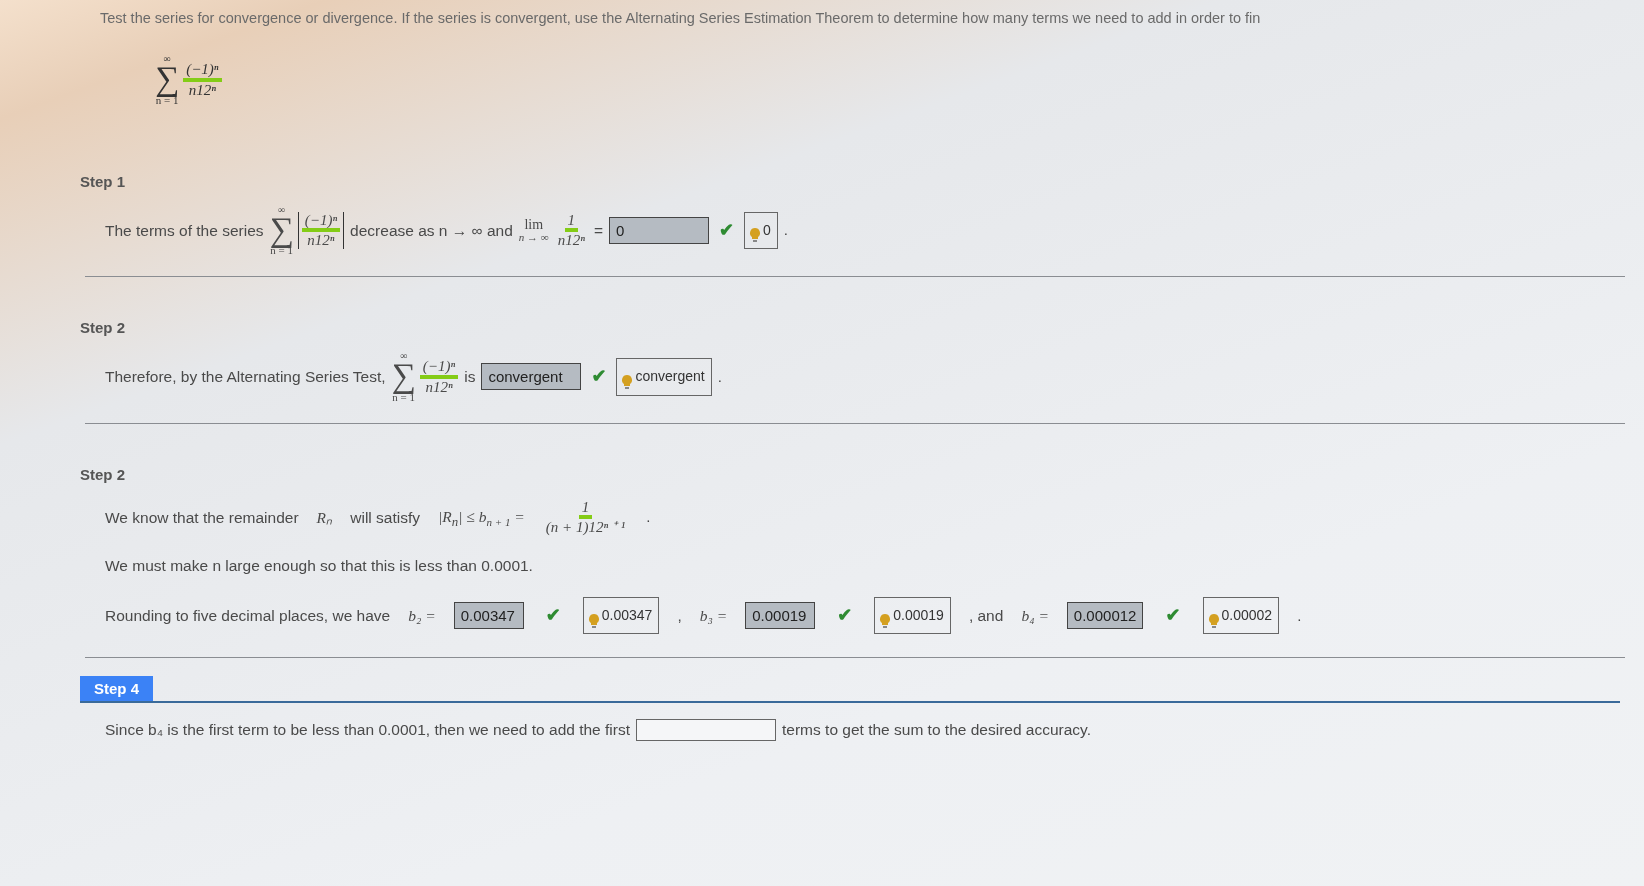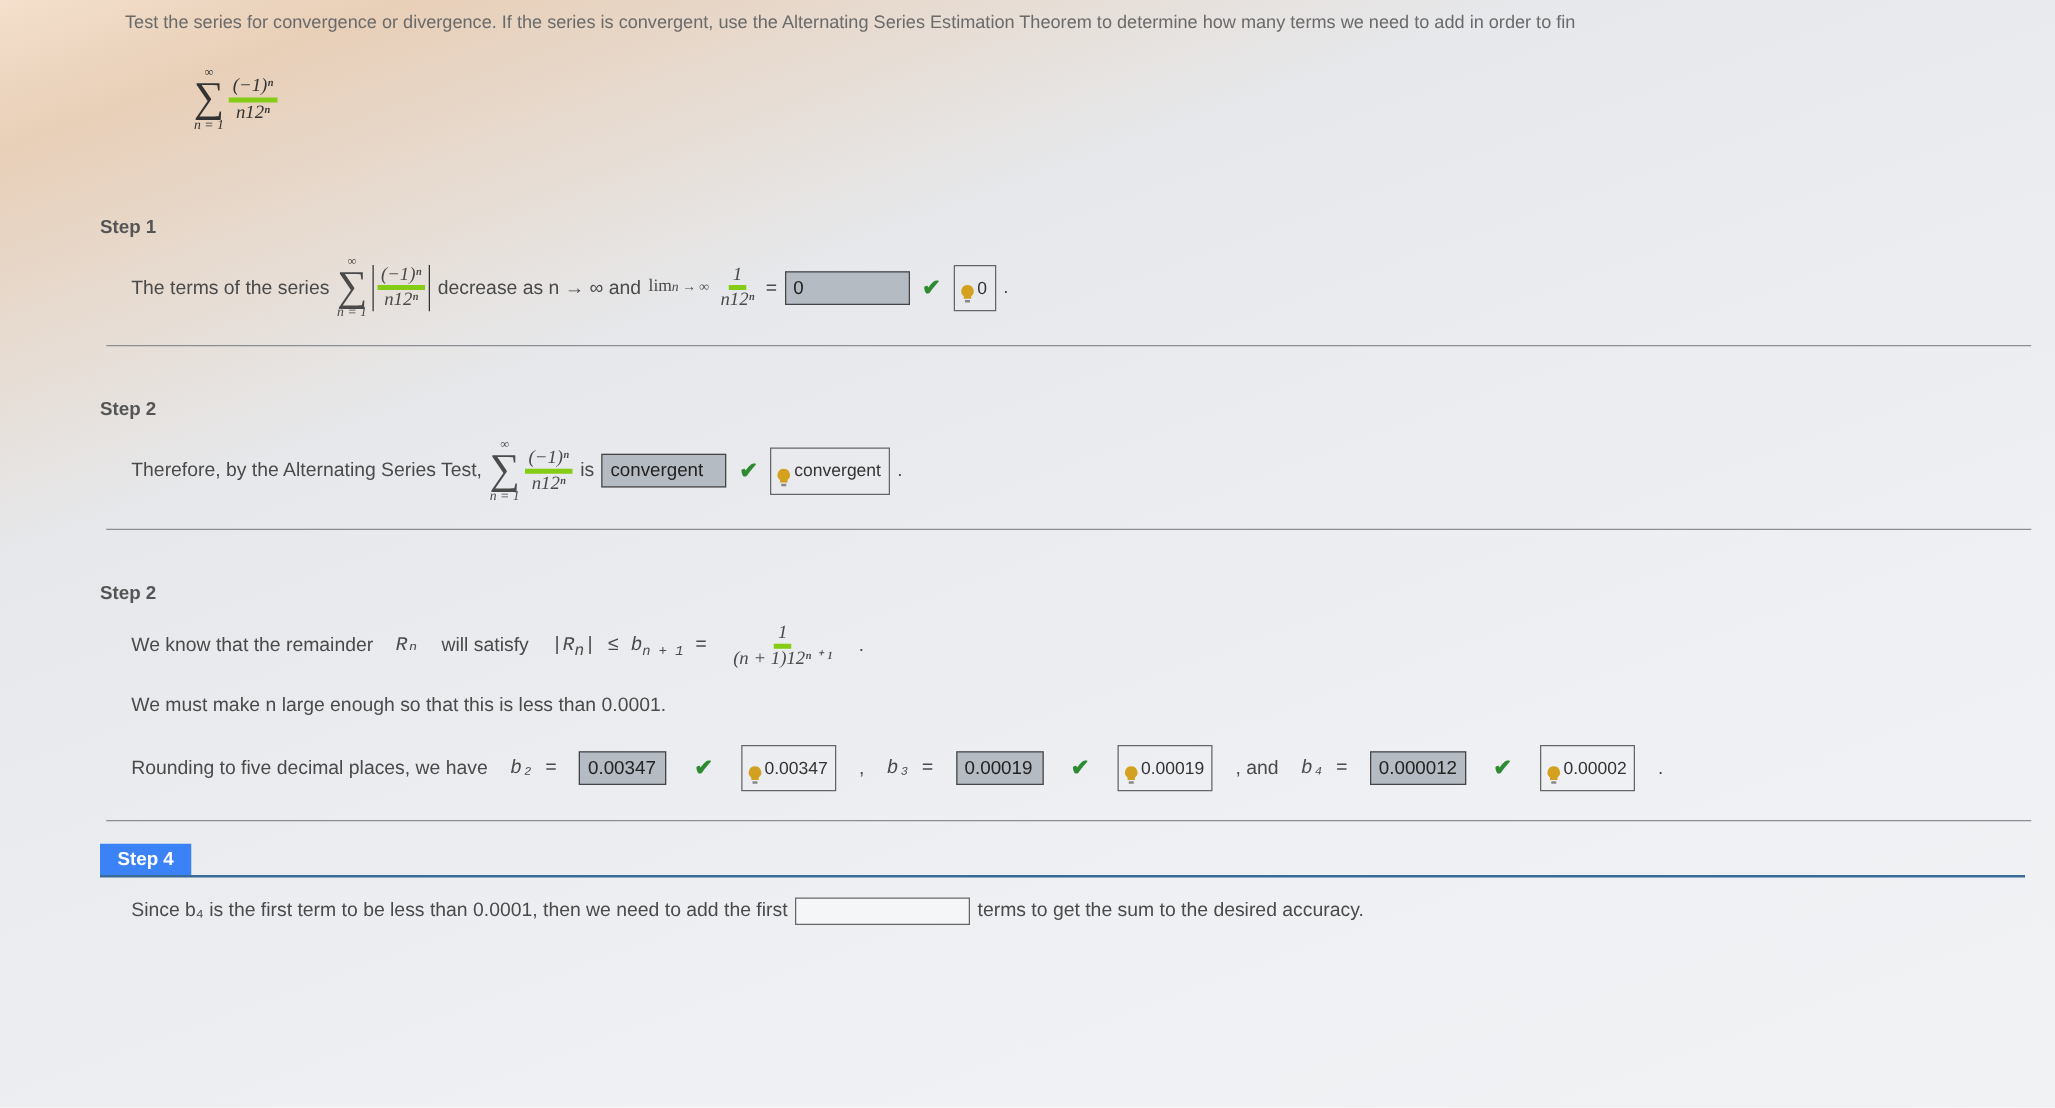--- a/index.html
+++ b/index.html
@@ -105,28 +105,28 @@
     border-top: 2px solid #3a6a9a;
     margin: 0 0 8px -20px;
     width: 1540px;
   }
 
   
   .sigma-frac { display:inline-flex; align-items:center; gap:4px; vertical-align:middle; font-family: 'Times New Roman', serif;}
   .sigma { display:inline-flex; flex-direction:column; align-items:center; line-height:1; font-family: 'Times New Roman', serif;}
   .sigma .top { font-size:10px; }
   .sigma .sym { font-size:34px; line-height:0.9;}
-  .sigma .bot { font-size:11px; font-style: italic;}
+  .sigma .bot { font-size:11px; }
   .frac { display:inline-flex; flex-direction:column; align-items:center; line-height:1.1; font-style:italic; font-family:'Times New Roman', serif; font-size:15px;}
   .frac .num { border-bottom:4px solid #84cc16; padding:0 3px;}
   .frac .den { padding:0 3px;}
   .abs { border-left:1.5px solid #333; border-right:1.5px solid #333; padding:0 3px; display:inline-flex; align-items:center;}
-  .mathit { font-family:Liberation Mono, monospace; font-style:italic; }
+  .mathit { font-family:Liberation Serif, serif; font-style:italic; }
   .sub { font-size:11px; vertical-align: sub;}
-  .lim { display:inline-flex; flex-direction:row; align-items:center; line-height:1; font-family:'Times New Roman',serif; font-size:14px;}
+  .lim { display:inline-flex; flex-direction:column; align-items:center; line-height:1; font-family:'Times New Roman',serif; font-size:14px;}
   .lim .b { font-size:11px; font-style:italic;}
   .period { font-size:15px; color:#444;}
 </style>
 </head>
 <body>
 
 <div class="content">
 
   <div class="question">Test the series for convergence or divergence. If the series is convergent, use the Alternating Series Estimation Theorem to determine how many terms we need to add in order to fin</div>
 

